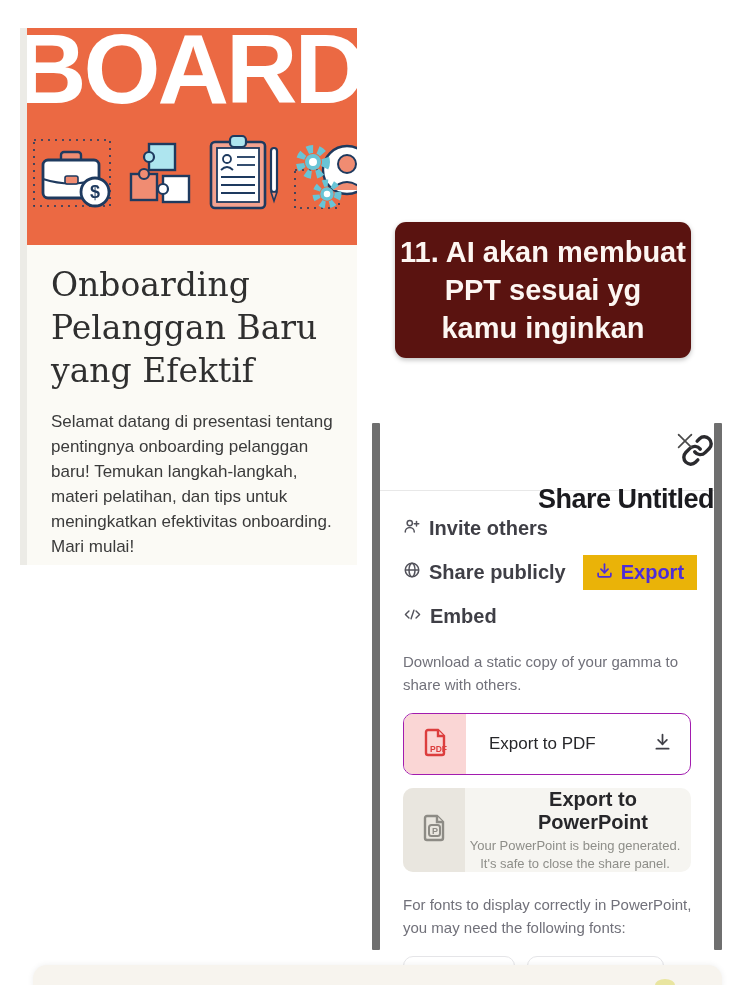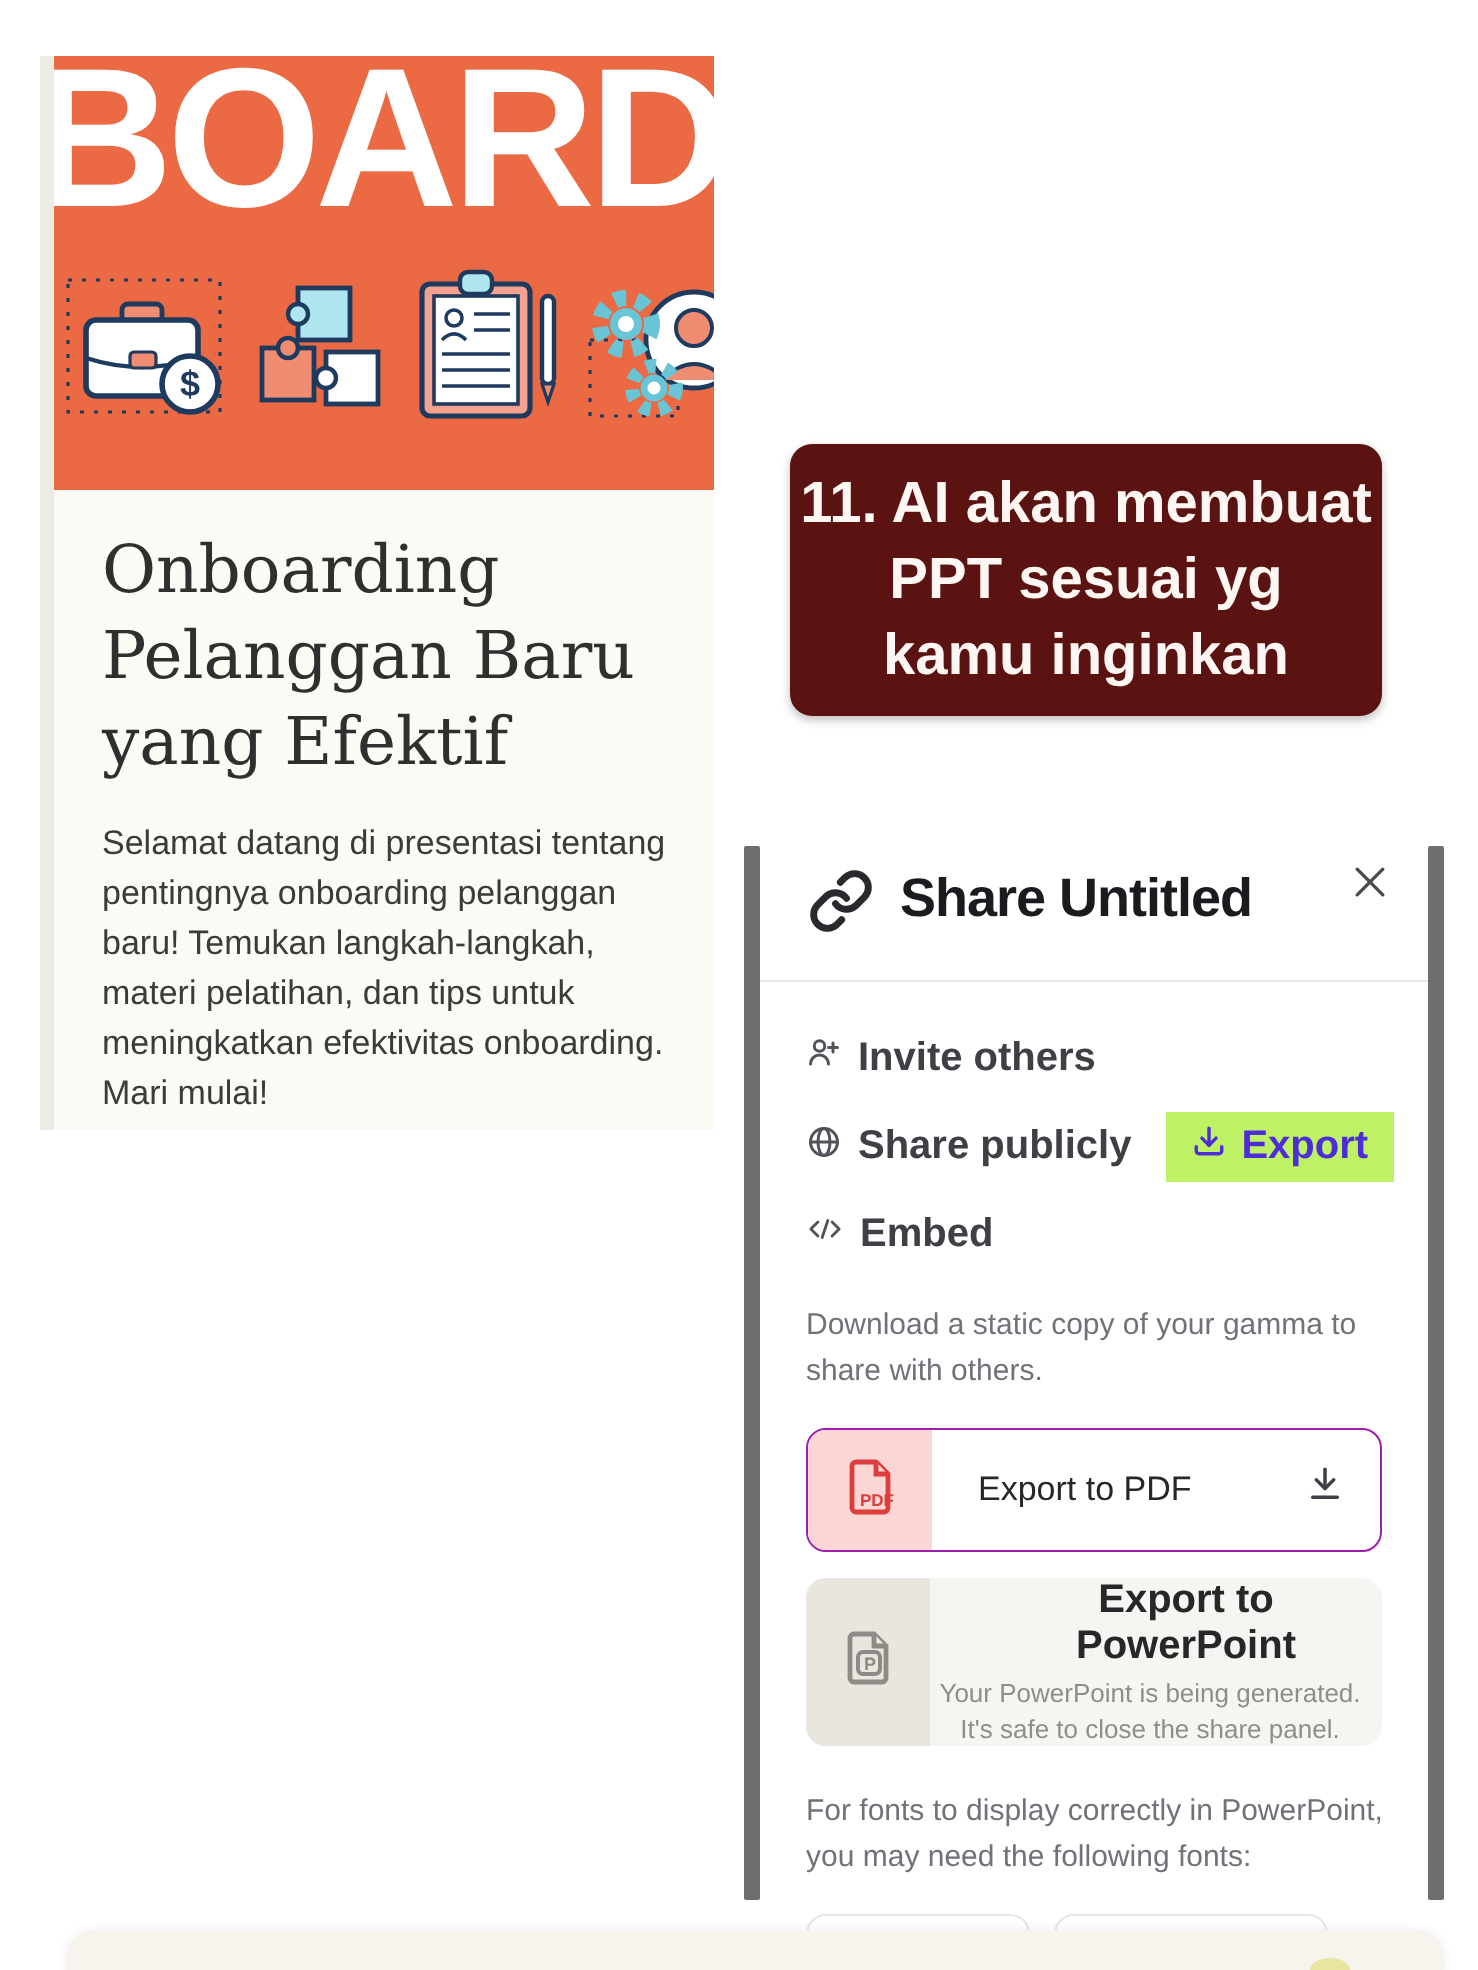--- a/index.html
+++ b/index.html
@@ -23,29 +23,29 @@
   .callout { position:absolute; background:#5A1310; border-radius:11px; color:#FDF6F2;
              display:flex; align-items:center; justify-content:center; text-align:center;
              font-weight:700; white-space:pre-line; box-shadow:0 2px 5px rgba(0,0,0,.25); }
   .callout-11 { left:395px; top:222px; width:296px; height:136px; font-size:29px; line-height:38px; }
   .callout-12 { left:3px; top:663px; width:342px; height:99px; font-size:28px; line-height:38px; }
 
   
   .scroll-strip { position:absolute; width:8px; top:423px; height:527px; background:#6F6F6F; border-radius:1px; }
   .strip-left { left:372px; } .strip-right { left:714px; }
   .share-panel { position:absolute; left:380px; top:418px; width:334px; height:532px; background:#ffffff; }
-  .share-head { position:relative; display:flex; align-items:flex-start; gap:13px; padding:16px 0 0 24px; height:71px; }
+  .share-head { position:relative; display:flex; align-items:flex-end; gap:13px; padding:16px 0 0 24px; height:71px;flex-direction:column; }
   .share-title { font-size:27px; font-weight:800; color:#1B1B1F; letter-spacing:-.5px; }
   .close-btn { position:absolute; right:18px; top:12px; width:22px; height:22px; color:#4A4A4A; cursor:pointer; }
   .share-divider { height:1px; background:#E8E8E8; margin-top:1px; }
   .share-body { padding:26px 22px 0 23px; }
   .tabs { display:flex; flex-wrap:wrap; column-gap:30px; row-gap:15px; width:300px; }
   .tab { display:flex; align-items:center; gap:8px; font-size:20px; font-weight:600; color:#3F3F46; cursor:pointer; }
   .tab svg { color:#52525B; }
-  .tab.active { background:#bef264; color:#4D2DD8; padding:6px 13px; border-radius:0; margin-left:-13px; }
+  .tab.active { background:#eab308; color:#4D2DD8; padding:6px 13px; border-radius:0; margin-left:-13px; }
   .tab.active svg { color:#4D2DD8; }
   .share-desc { margin-top:22px; font-size:15px; line-height:23px; color:#71717A; width:292px; }
   .export-card { margin-top:17px; width:288px; height:62px; border:1px solid #a21caf; border-radius:10px;
                  background:#fff; display:flex; align-items:center; overflow:hidden; cursor:pointer; }
   .pdf-cell { width:62px; height:100%; background:#FAD6D5; display:flex; align-items:center; justify-content:center; flex:none; }
   .pdf-label { flex:1; padding-left:23px; font-size:17px; color:#27272A; }
   .dl-icon { margin-right:17px; color:#3F3F46; }
   .ppt-card { margin-top:13px; width:288px; height:84px; border-radius:10px; background:#F6F5F1;
               display:flex; align-items:center; overflow:hidden; cursor:pointer; }
   .ppt-cell { width:62px; height:100%; background:#E9E6DF; display:flex; align-items:center; justify-content:center; flex:none; }

